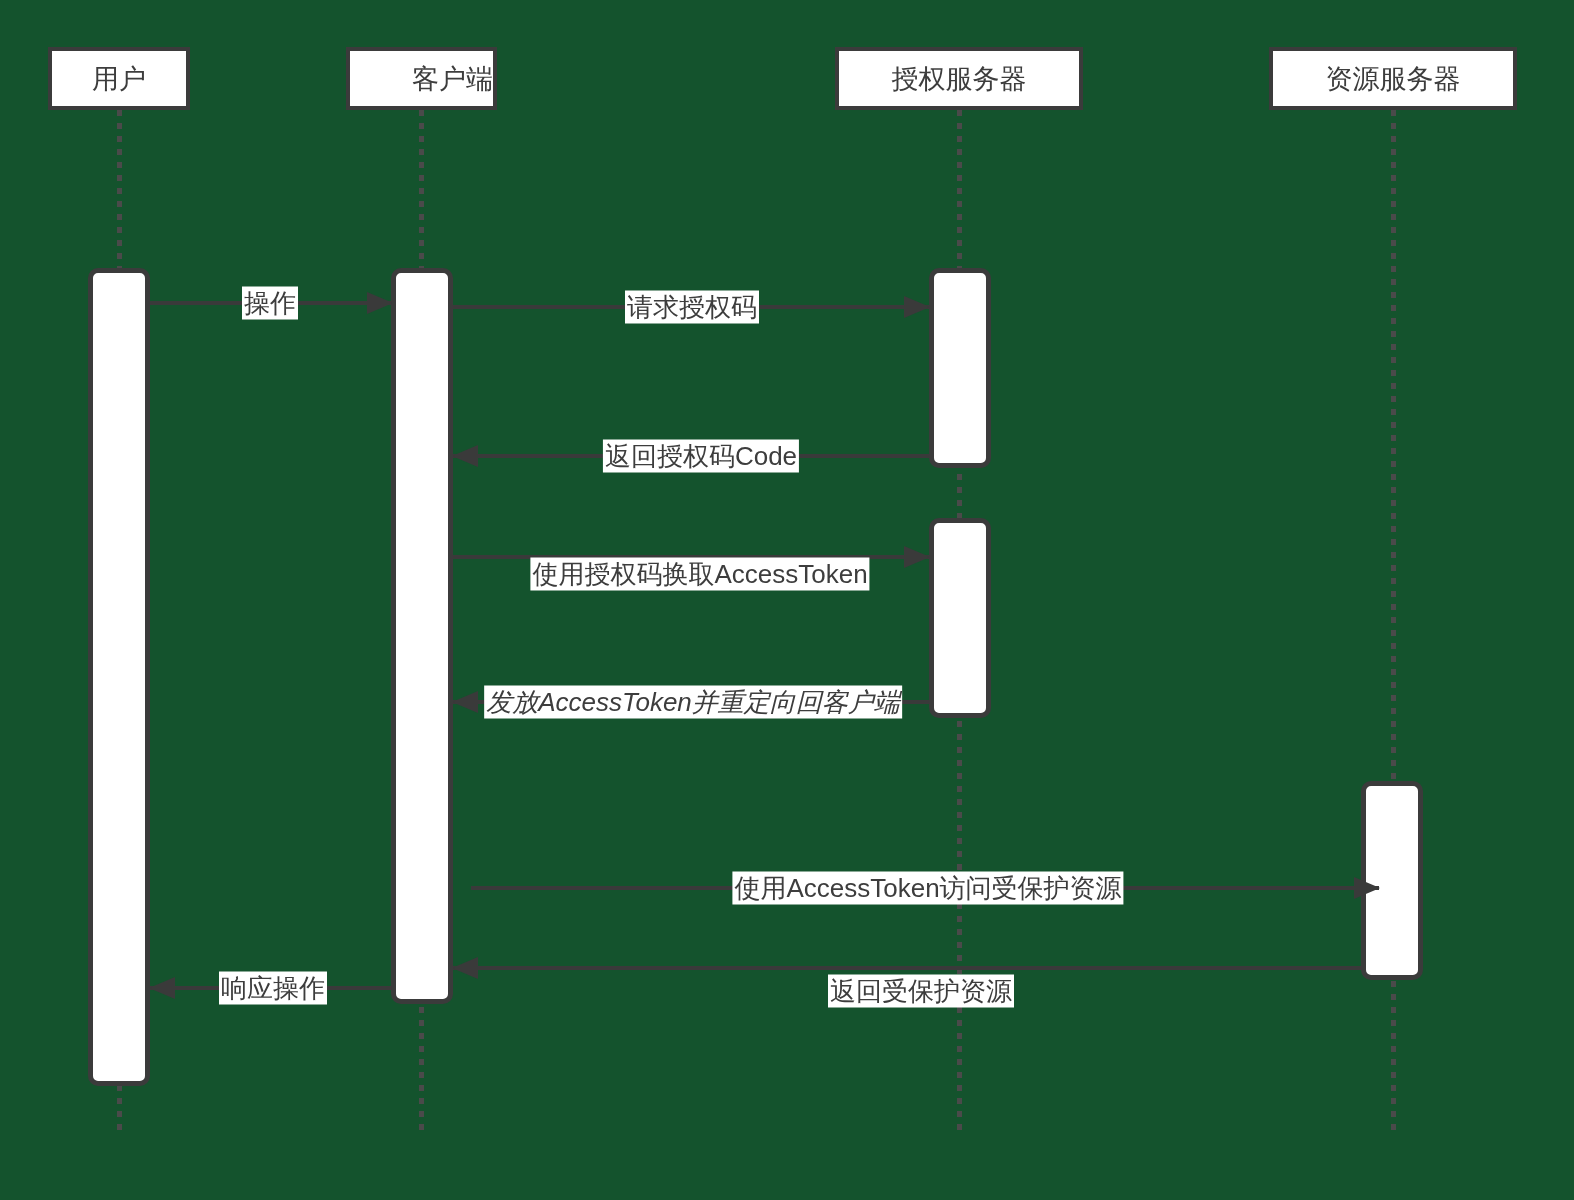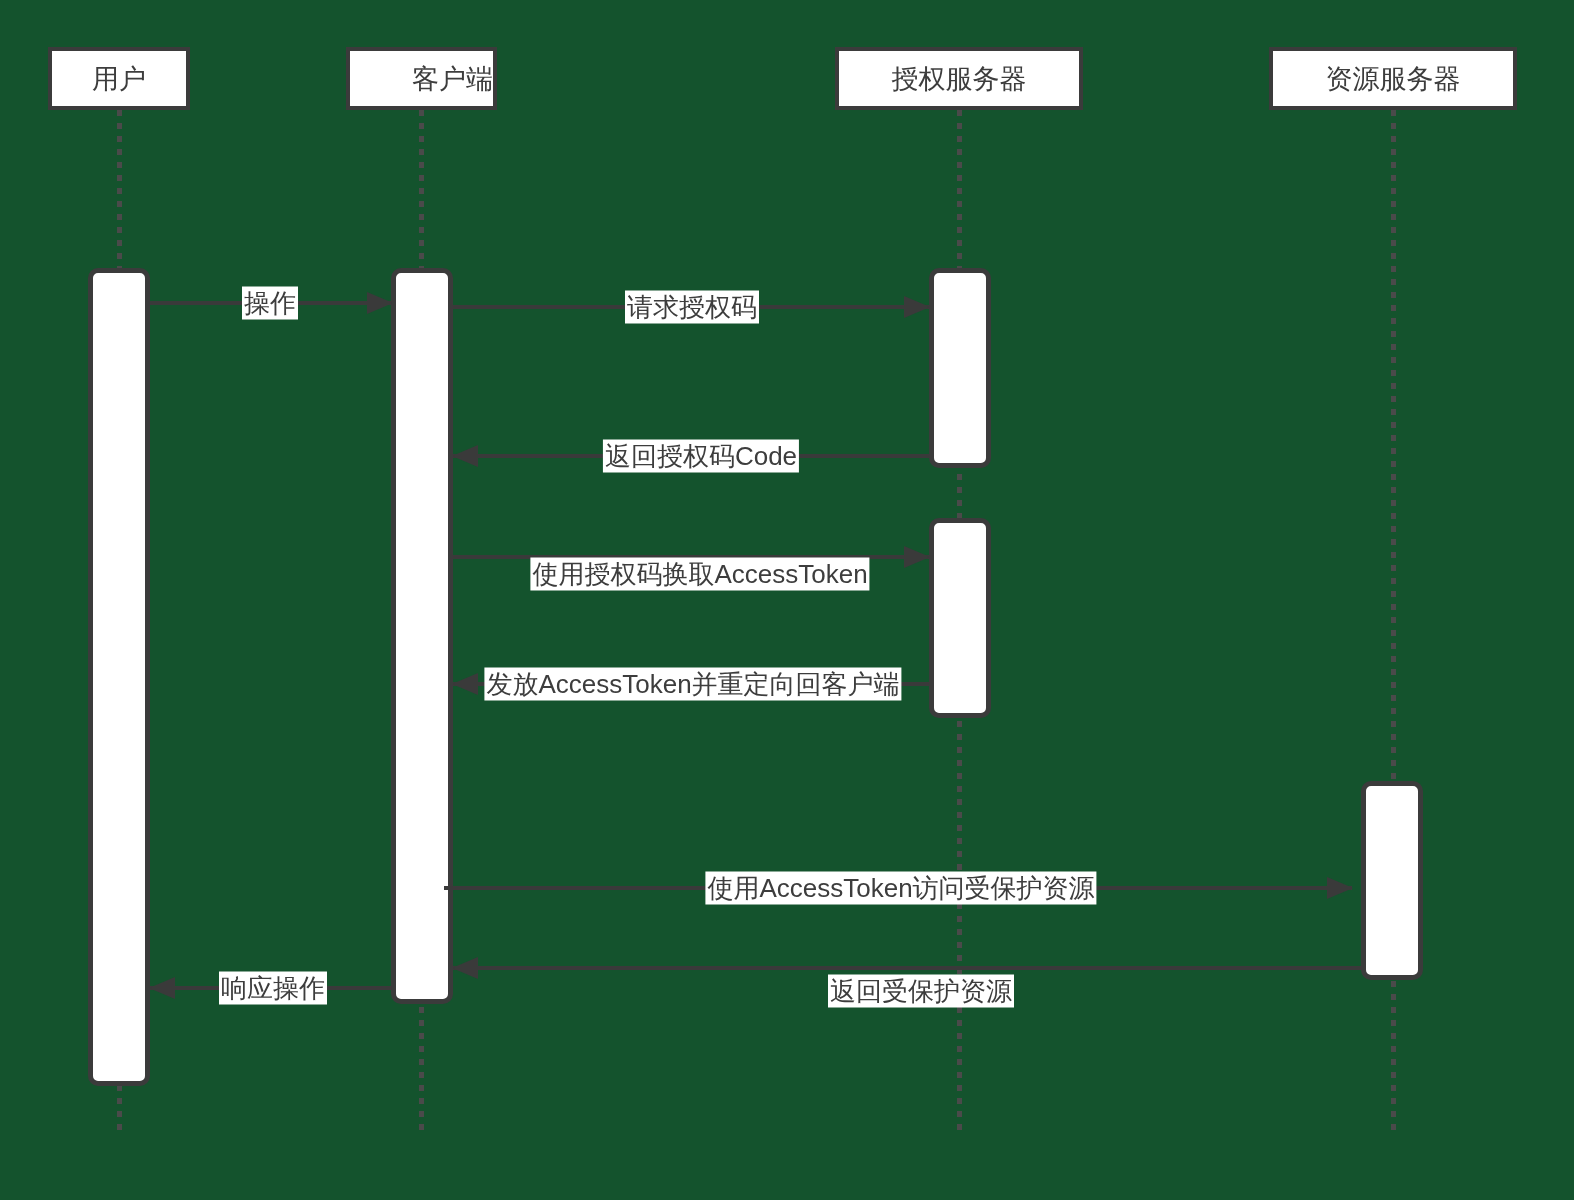--- a/index.html
+++ b/index.html
@@ -72,27 +72,27 @@
     <div class="head-left"></div>
     <span class="lbl" style="left:248px;">返回授权码Code</span>
   </div>
 
   <div class="msg" style="left:453px;top:555px;width:476px;">
     <div class="line"></div>
     <div class="head-right"></div>
     <span class="lbl" style="left:247px;margin-top:17px;">使用授权码换取AccessToken</span>
   </div>
 
-  <div class="msg" style="left:453px;top:682px;width:476px;">
+  <div class="msg" style="left:453px;top:700px;width:476px;font-style:italic;">
     <div class="line"></div>
     <div class="head-left"></div>
     <span class="lbl" style="left:240px;">发放AccessToken并重定向回客户端</span>
   </div>
 
-  <div class="msg" style="left:444px;top:886px;width:908px;">
+  <div class="msg" style="left:471px;top:886px;width:908px;">
     <div class="line"></div>
     <div class="head-right"></div>
     <span class="lbl" style="left:457px;">使用AccessToken访问受保护资源</span>
   </div>
 
   <div class="msg" style="left:453px;top:966px;width:908px;">
     <div class="line"></div>
     <div class="head-left"></div>
     <span class="lbl" style="left:468px;margin-top:23px;">返回受保护资源</span>
   </div>

